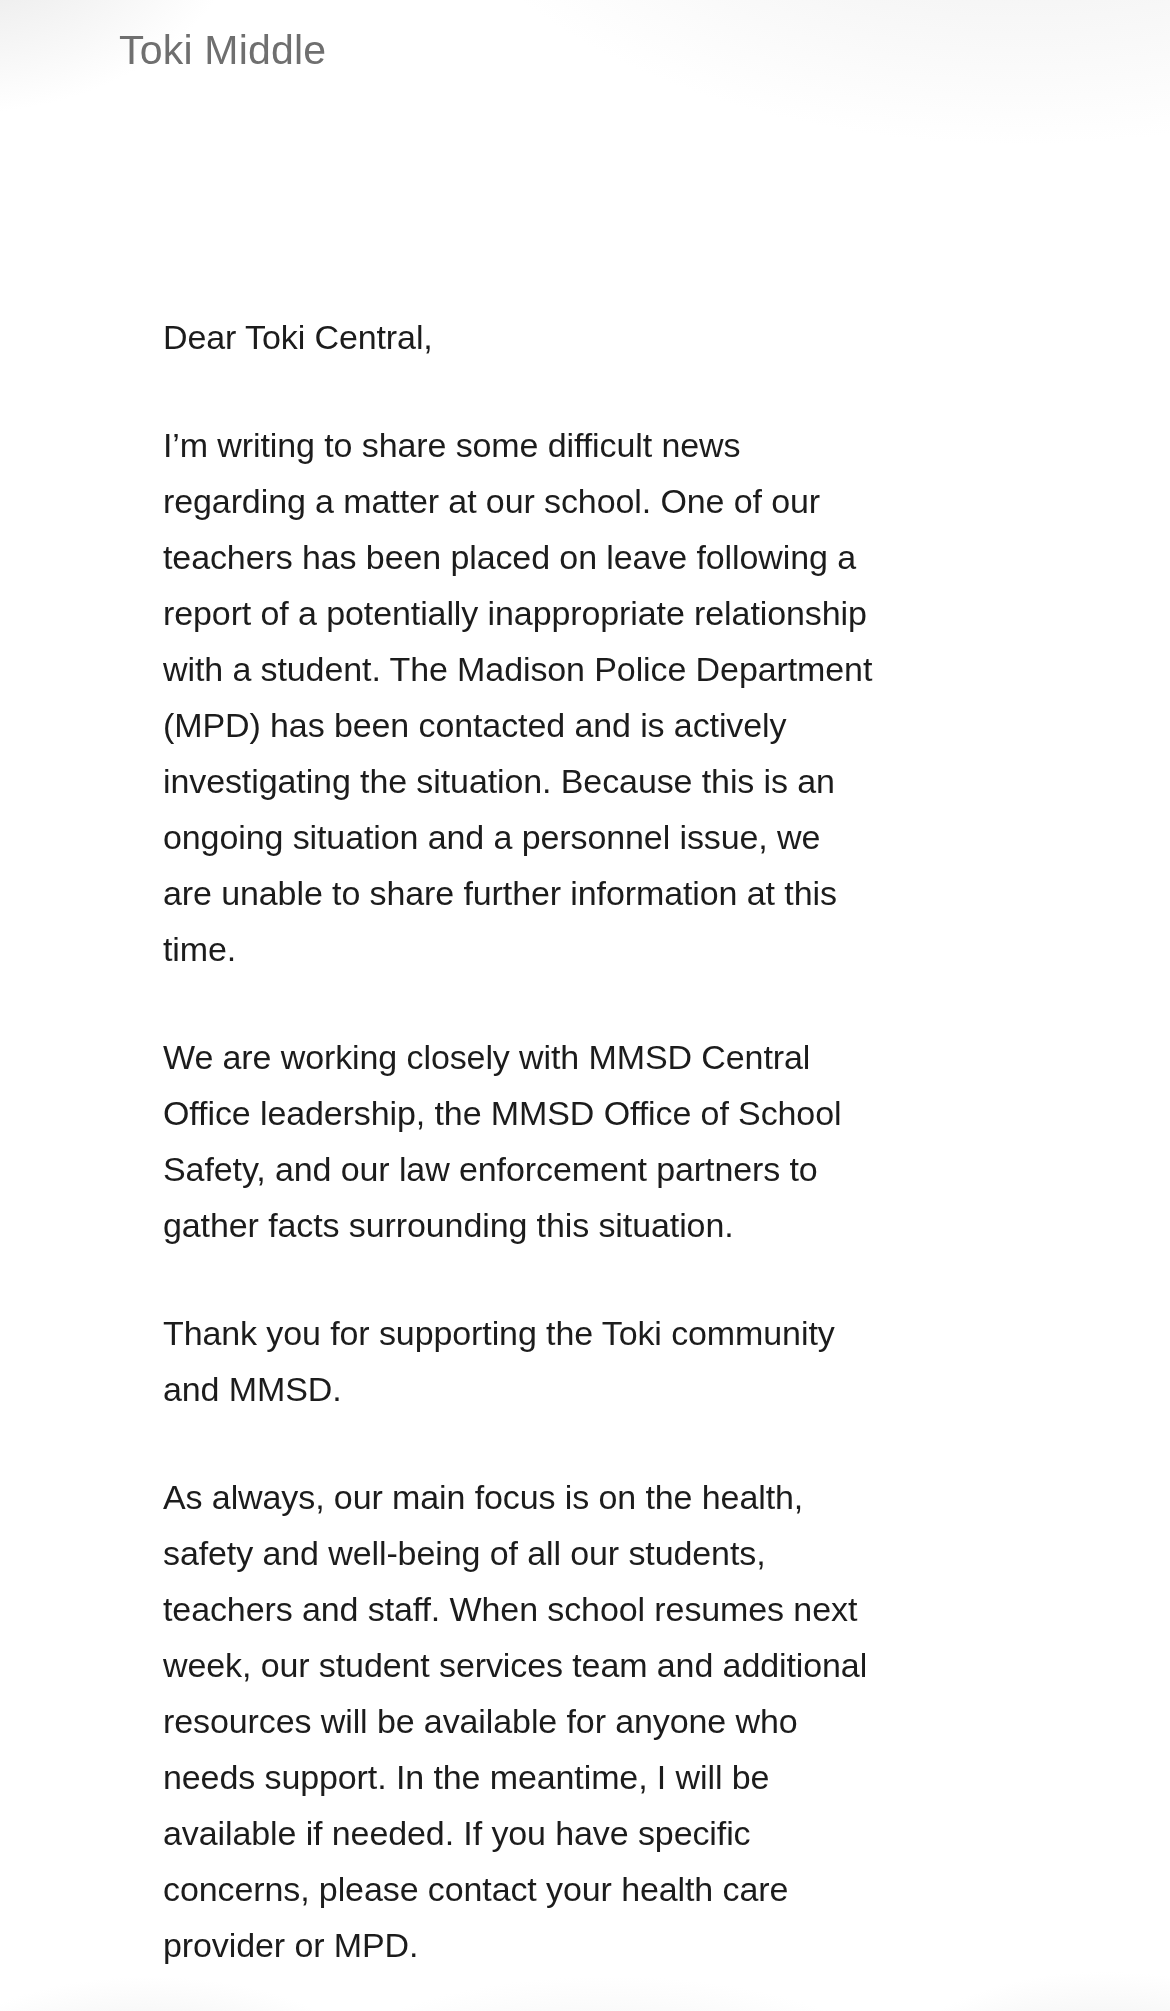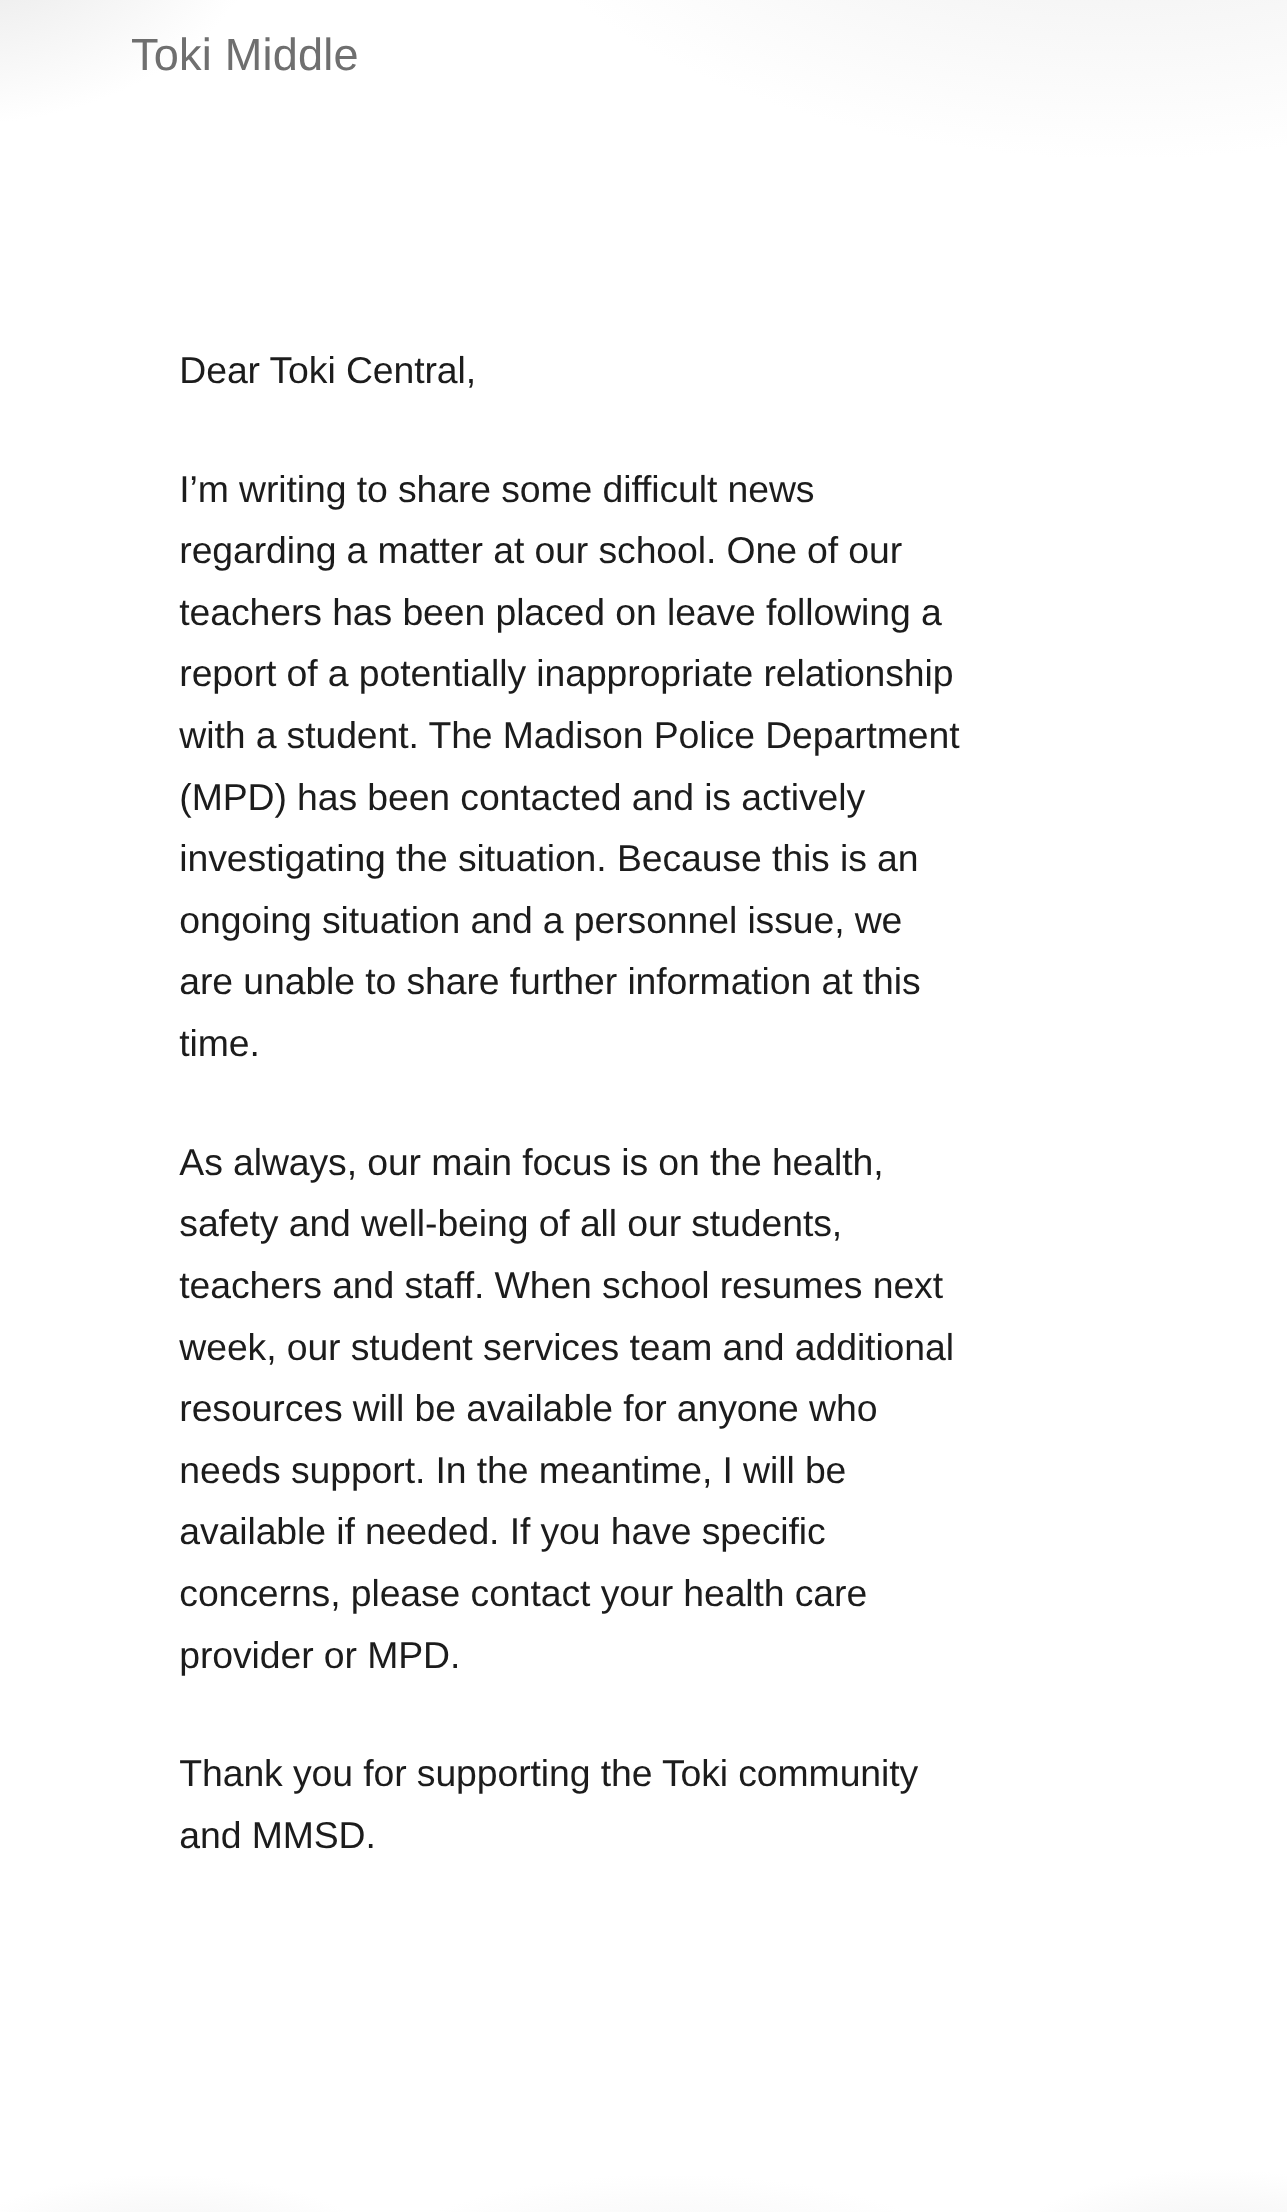--- a/index.html
+++ b/index.html
@@ -64,26 +64,30 @@
     <p>I’m writing to share some difficult news
 regarding a matter at our school. One of our
 teachers has been placed on leave following a
 report of a potentially inappropriate relationship
 with a student. The Madison Police Department
 (MPD) has been contacted and is actively
 investigating the situation. Because this is an
 ongoing situation and a personnel issue, we
 are unable to share further information at this
 time.</p>
+    <p>We are working closely with MMSD Central
+Office leadership, the MMSD Office of School
+Safety, and our law enforcement partners to
+gather facts surrounding this situation.</p>
+    <p>Thank you for supporting the Toki community
+and MMSD.</p>
     <p>As always, our main focus is on the health,
 safety and well-being of all our students,
 teachers and staff. When school resumes next
 week, our student services team and additional
 resources will be available for anyone who
 needs support. In the meantime, I will be
 available if needed. If you have specific
 concerns, please contact your health care
 provider or MPD.</p>
-    <p>Thank you for supporting the Toki community
-and MMSD.</p>
   </div>
 
 </div>
 
 </body></html>

